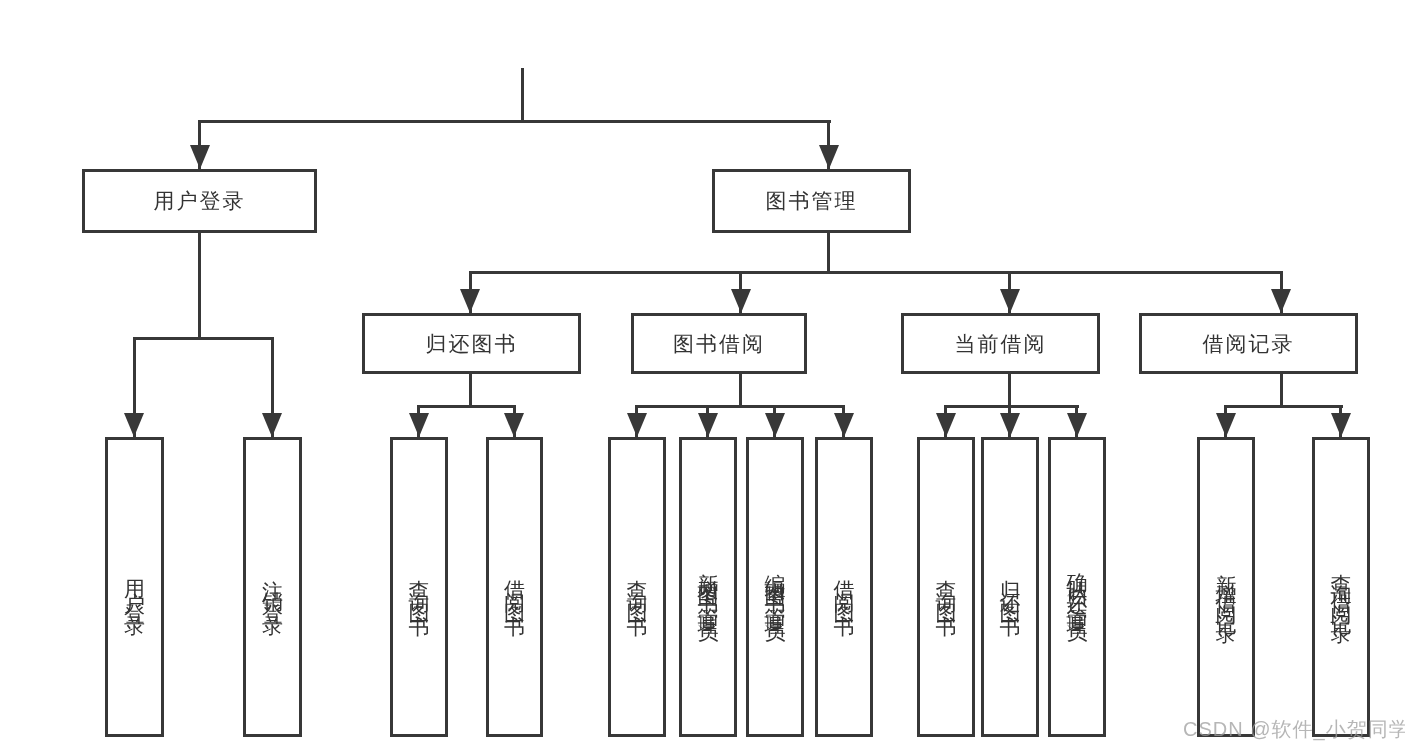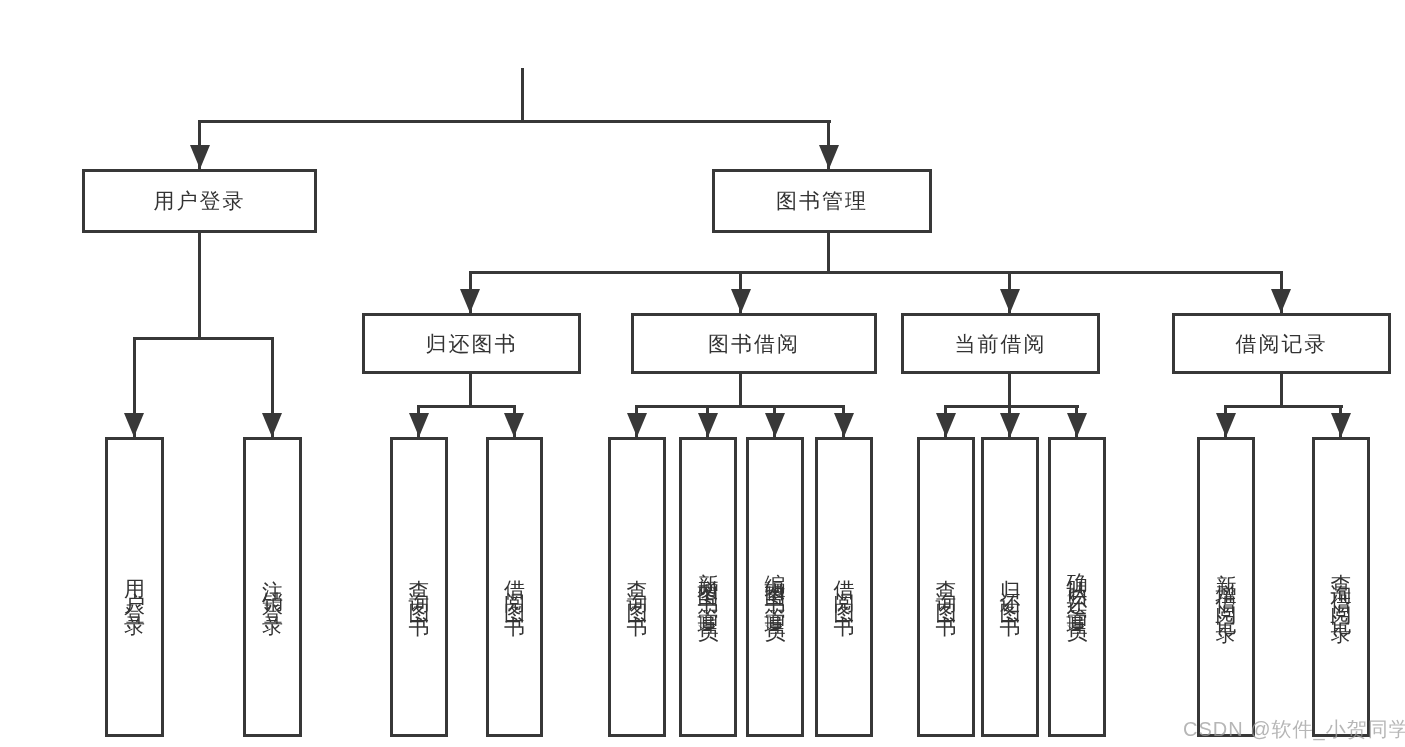--- a/index.html
+++ b/index.html
@@ -78,21 +78,21 @@
   <div class="vline" style="left:521px;top:68px;height:55px"></div>
   <div class="hline" style="left:198px;top:120px;width:633px"></div>
   <div class="vline" style="left:198px;top:120px;height:49px"></div>
   <div class="vline" style="left:827px;top:120px;height:49px"></div>
   <div class="arrow" style="left:190px;top:145px"></div>
   <div class="arrow" style="left:819px;top:145px"></div>
 
   <div class="box l2" style="left:82px;width:235px">
     <span>用户登录</span>
   </div>
-  <div class="box l2" style="left:712px;width:220px">
+  <div class="box l2" style="left:712px;width:199px">
     <span>图书管理</span>
   </div>
 
   <div class="vline" style="left:198px;top:233px;height:107px"></div>
   <div class="hline" style="left:133px;top:337px;width:141px"></div>
   <div class="vline" style="left:133px;top:337px;height:100px"></div>
   <div class="vline" style="left:271px;top:337px;height:100px"></div>
   <div class="arrow" style="left:124px;top:413px"></div>
   <div class="arrow" style="left:262px;top:413px"></div>
 
@@ -103,27 +103,27 @@
   <div class="vline" style="left:1008px;top:271px;height:42px"></div>
   <div class="vline" style="left:1280px;top:271px;height:42px"></div>
   <div class="arrow" style="left:460px;top:289px"></div>
   <div class="arrow" style="left:731px;top:289px"></div>
   <div class="arrow" style="left:1000px;top:289px"></div>
   <div class="arrow" style="left:1271px;top:289px"></div>
 
   <div class="box l3" style="left:362px;width:219px">
     <span>归还图书</span>
   </div>
-  <div class="box l3" style="left:631px;width:246px">
+  <div class="box l3" style="left:631px;width:176px">
     <span>图书借阅</span>
   </div>
   <div class="box l3" style="left:901px;width:199px">
     <span>当前借阅</span>
   </div>
-  <div class="box l3" style="left:1172px;width:219px">
+  <div class="box l3" style="left:1139px;width:219px">
     <span>借阅记录</span>
   </div>
 
   <div class="vline" style="left:469px;top:374px;height:34px"></div>
   <div class="hline" style="left:417px;top:405px;width:99px"></div>
   <div class="vline" style="left:417px;top:405px;height:32px"></div>
   <div class="vline" style="left:513px;top:405px;height:32px"></div>
   <div class="arrow" style="left:409px;top:413px"></div>
   <div class="arrow" style="left:504px;top:413px"></div>
 

